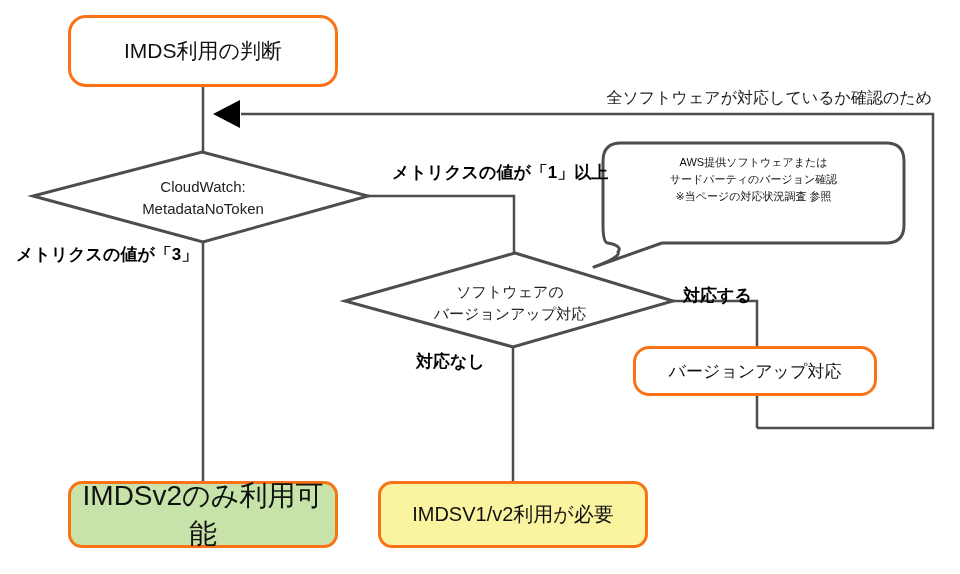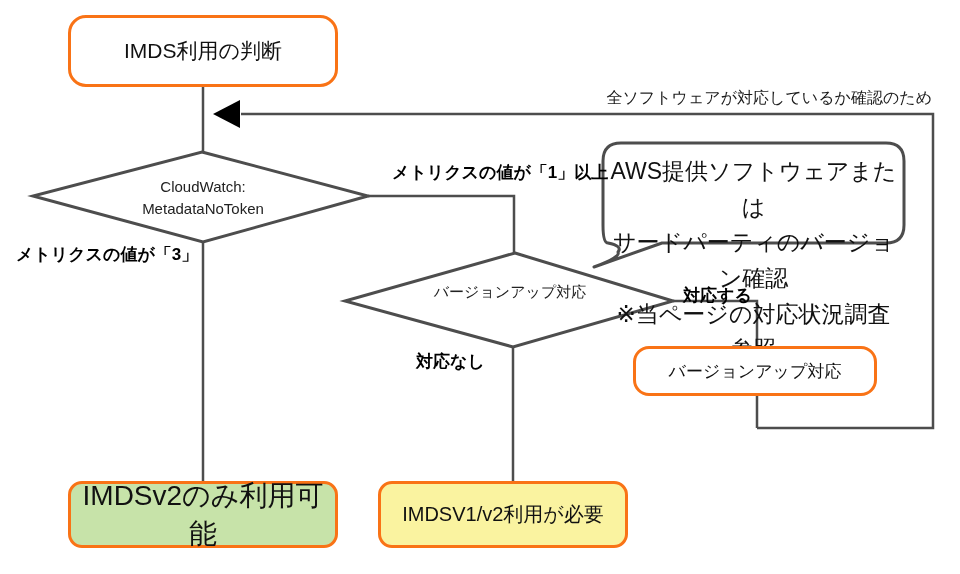--- a/index.html
+++ b/index.html
@@ -44,40 +44,40 @@
     font-size: 17px;
   }
   .box.result-green {
     left: 68px; top: 481px;
     width: 270px; height: 67px;
     border-radius: 14px;
     font-size: 28px;
   }
   .box.result-yellow {
     left: 378px; top: 481px;
-    width: 250px; height: 67px;
+    width: 270px; height: 67px;
     border-radius: 14px;
     font-size: 20px;
   }
   .node-text {
     position: absolute;
     text-align: center;
     color: #222222;
     font-size: 15px;
     line-height: 1.45;
   }
   .node-text.d1 { left: 78px; top: 176px; width: 250px; }
   .node-text.d2 { left: 385px; top: 281px; width: 250px; }
   .bubble-text {
     position: absolute;
     left: 603px; top: 154px;
     width: 301px;
     text-align: center;
     color: #111111;
-    font-size: 23px;
+    font-size: 11px;
     line-height: 1.55;
   }
   .edge-label {
     position: absolute;
     font-weight: bold;
     font-size: 17px;
     color: #000000;
     white-space: nowrap;
   }
   .edge-label.metric-zero { left: 16px;  top: 243px; }
@@ -125,20 +125,21 @@
   <div class="box start">
     <span>IMDS利用の判断</span>
   </div>
 
   <div class="node-text d1">
     <div>CloudWatch:</div>
     <div>MetadataNoToken</div>
   </div>
 
   <div class="node-text d2">
+    <div>ソフトウェアの</div>
     <div>バージョンアップ対応</div>
   </div>
 
   <div class="bubble-text">
     <div>AWS提供ソフトウェアまたは</div>
     <div>サードパーティのバージョン確認</div>
     <div>※当ページの対応状況調査 参照</div>
   </div>
 
   <div class="edge-label metric-zero">メトリクスの値が「3」</div>

